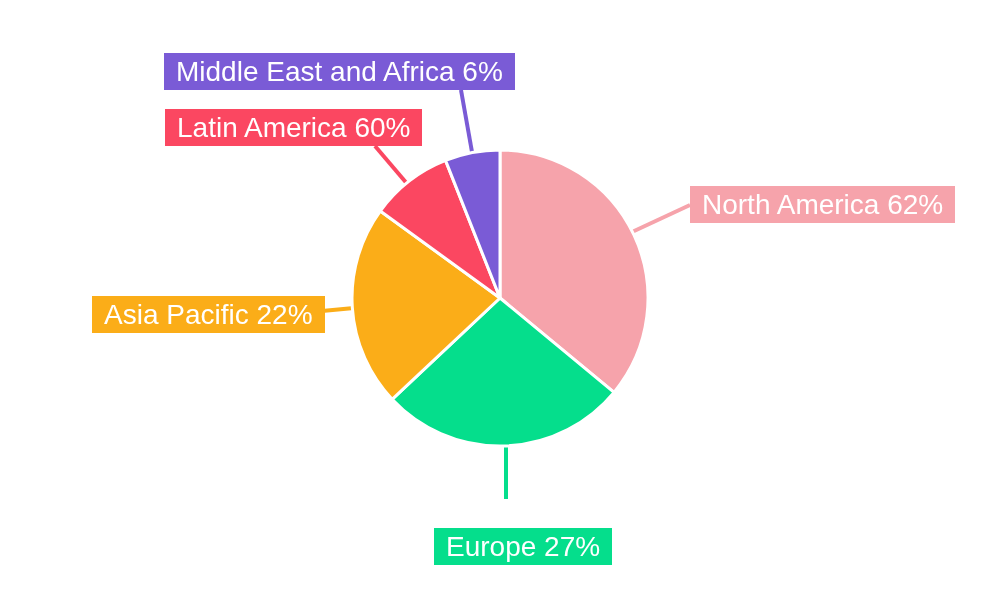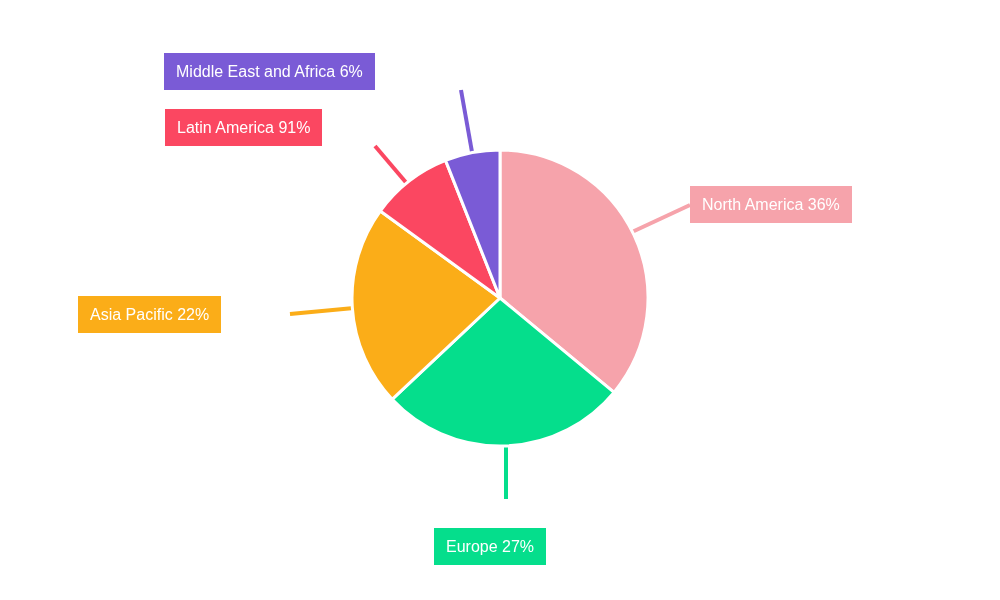--- a/index.html
+++ b/index.html
@@ -24,21 +24,21 @@
     width: 1000px;
     height: 600px;
   }
   .callout-label {
     position: absolute;
     display: flex;
     align-items: center;
     box-sizing: border-box;
     color: #ffffff;
     font-family: "Liberation Sans", sans-serif;
-    font-size: 16px;
+    font-size: 28px;
     line-height: 1;
     white-space: nowrap;
     padding: 0 12px;
     height: 37px;
   }
 </style>
 </head>
 <body>
 
 <div id="stage">
@@ -54,20 +54,20 @@
     <g id="pie-slices">
         <path d="M 500 298 L 500.00 150.00 A 148 148 0 0 1 614.04 392.34 Z" fill="#F6A3AB" stroke="#ffffff" stroke-width="3" stroke-linejoin="round"></path>
         <path d="M 500 298 L 614.04 392.34 A 148 148 0 0 1 392.11 399.31 Z" fill="#05DE8C" stroke="#ffffff" stroke-width="3" stroke-linejoin="round"></path>
         <path d="M 500 298 L 392.11 399.31 A 148 148 0 0 1 380.27 211.01 Z" fill="#FBAD18" stroke="#ffffff" stroke-width="3" stroke-linejoin="round"></path>
         <path d="M 500 298 L 380.27 211.01 A 148 148 0 0 1 445.52 160.39 Z" fill="#FB4761" stroke="#ffffff" stroke-width="3" stroke-linejoin="round"></path>
         <path d="M 500 298 L 445.52 160.39 A 148 148 0 0 1 500.00 150.00 Z" fill="#7A5BD6" stroke="#ffffff" stroke-width="3" stroke-linejoin="round"></path>
       </g>
   </svg>
 
   <div id="label-layer">
-      <div class="callout-label" style="left: 690px; top: 186px; background: rgb(246, 163, 171);">North America 36%</div>
+      <div class="callout-label" style="left: 690px; top: 186px; background: rgb(246, 163, 171);">North America 62%</div>
       <div class="callout-label" style="left: 434px; top: 499px; background: rgb(5, 222, 140); margin-top: 29px;">Europe 27%</div>
-      <div class="callout-label" style="left: 78px; top: 296px; background: rgb(251, 173, 24);">Asia Pacific 22%</div>
-      <div class="callout-label" style="left: 165px; top: 109px; background: rgb(251, 71, 97);">Latin America 91%</div>
+      <div class="callout-label" style="left: 92px; top: 296px; background: rgb(251, 173, 24);">Asia Pacific 22%</div>
+      <div class="callout-label" style="left: 165px; top: 109px; background: rgb(251, 71, 97);">Latin America 60%</div>
       <div class="callout-label" style="left: 164px; top: 53px; background: rgb(122, 91, 214);">Middle East and Africa 6%</div>
     </div>
 
 </div>
 
 </body></html>

